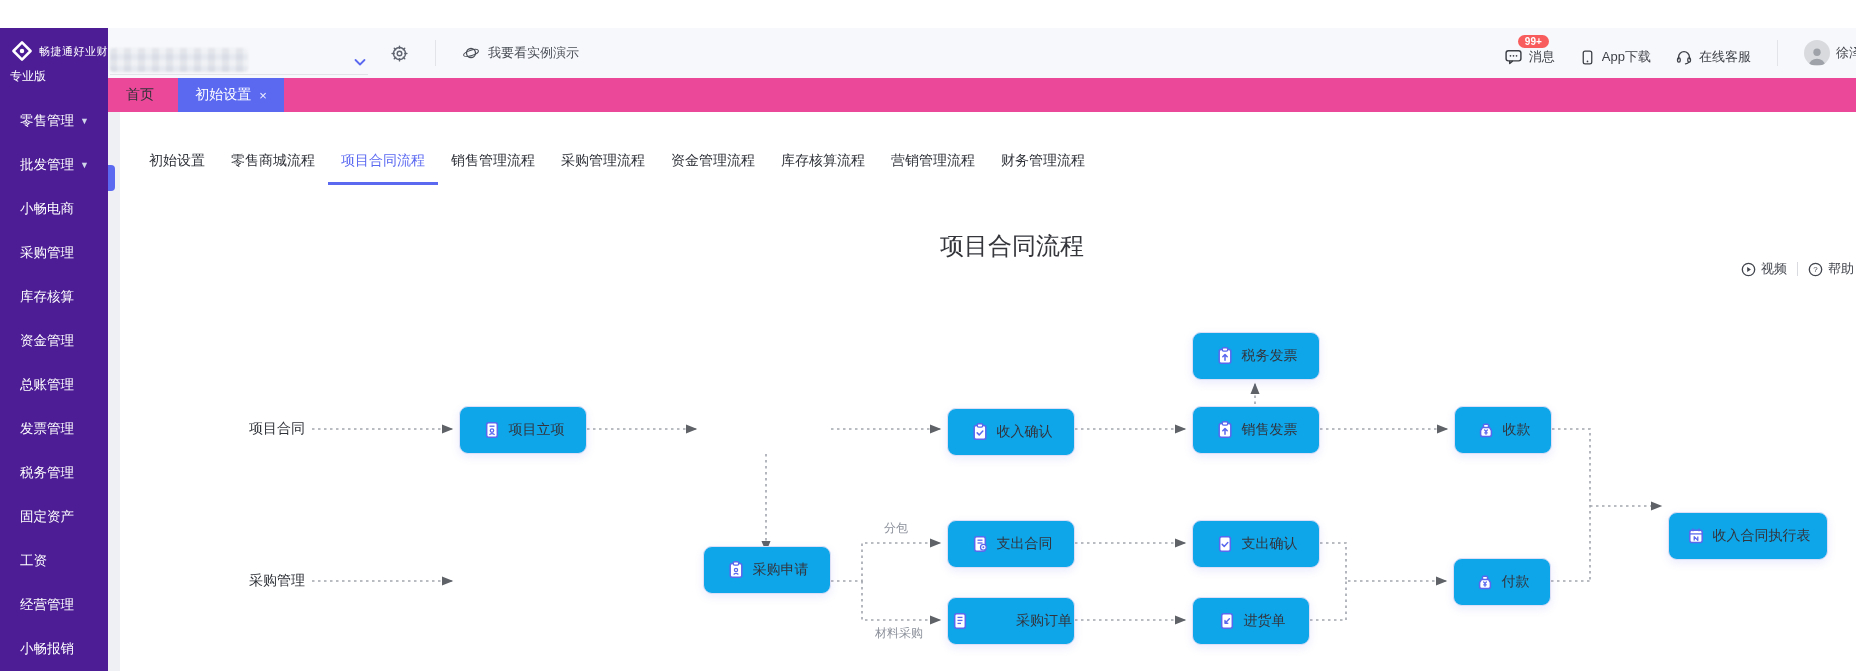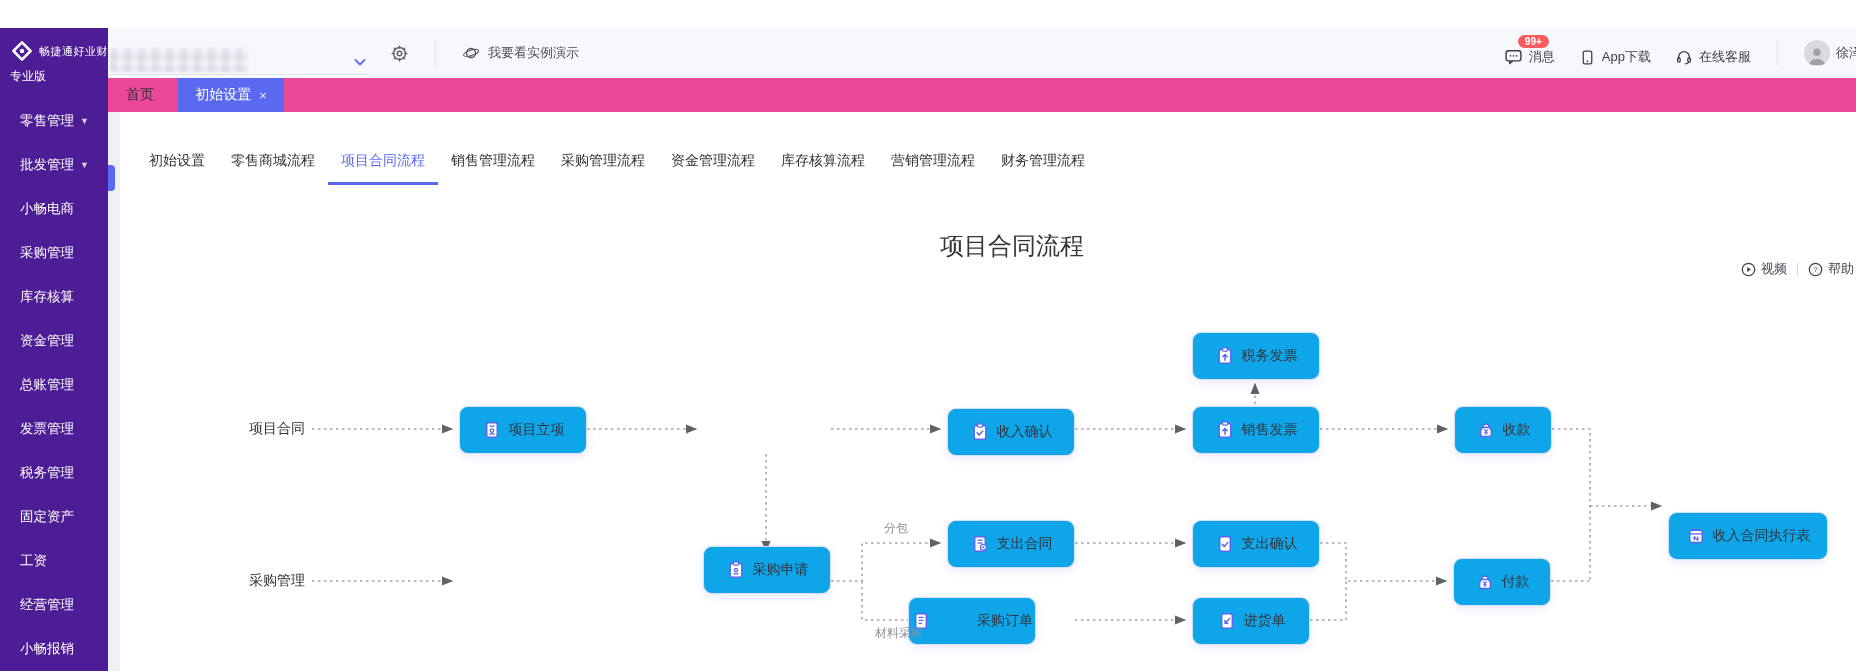--- a/index.html
+++ b/index.html
@@ -333,21 +333,21 @@
     </div>
     <div class="fnode" style="left: 1192px; top: 520px; width: 126px;">
       <span class="nicon">
         <svg width="20" height="20" viewBox="0 0 20 20">
           <rect x="4.7" y="2.7" width="10.6" height="14.6" rx="2" fill="#fff" stroke="#5A68EE" stroke-width="1.5"></rect>
           <path d="M7.2 10.4 l2 2 l3.6 -3.8" fill="none" stroke="#5A68EE" stroke-width="1.5" stroke-linecap="round" stroke-linejoin="round"></path>
         </svg>
       </span>
       <span>支出确认</span>
     </div>
-    <div class="fnode" style="left: 908px; top: 597px; width: 126px; gap: 46px;">
+    <div class="fnode" style="left: 947px; top: 597px; width: 126px; gap: 46px;">
       <span class="nicon">
         <svg width="20" height="20" viewBox="0 0 20 20">
           <rect x="4.7" y="2.7" width="10.6" height="14.6" rx="2" fill="#fff" stroke="#5A68EE" stroke-width="1.5"></rect>
           <line x1="7.5" y1="6.4" x2="12.5" y2="6.4" stroke="#5A68EE" stroke-width="1.3"></line>
           <line x1="7.5" y1="9.4" x2="12.5" y2="9.4" stroke="#5A68EE" stroke-width="1.3"></line>
           <line x1="7.5" y1="12.4" x2="11" y2="12.4" stroke="#5A68EE" stroke-width="1.3"></line>
         </svg>
       </span>
       <span>采购订单</span>
     </div>

